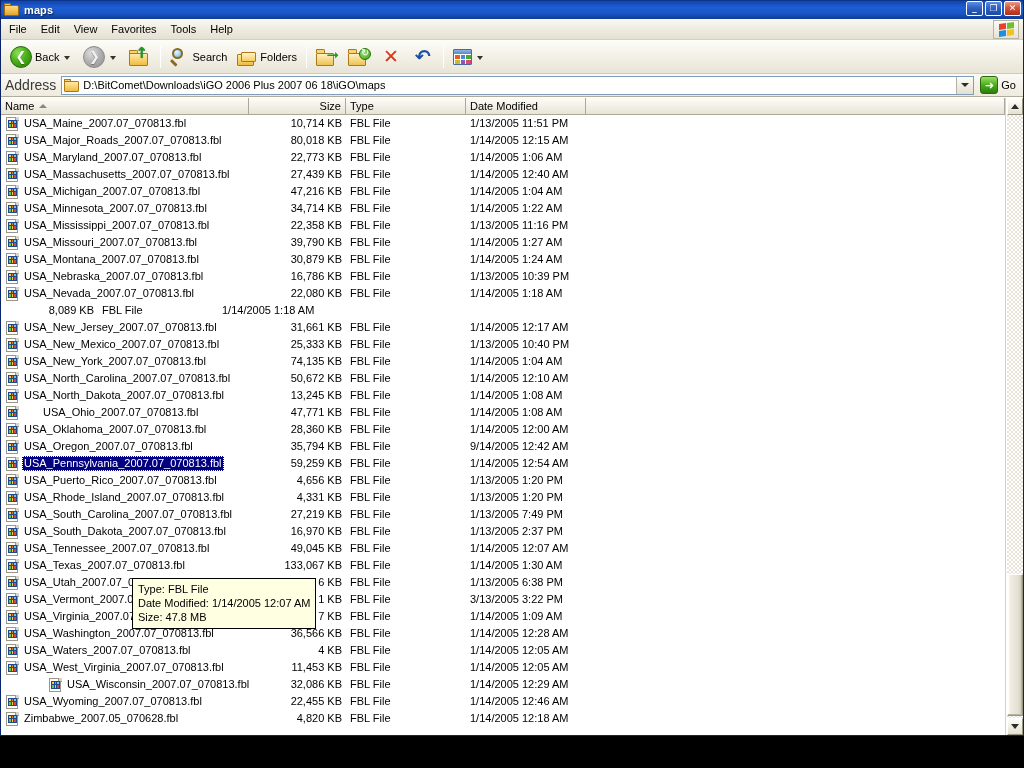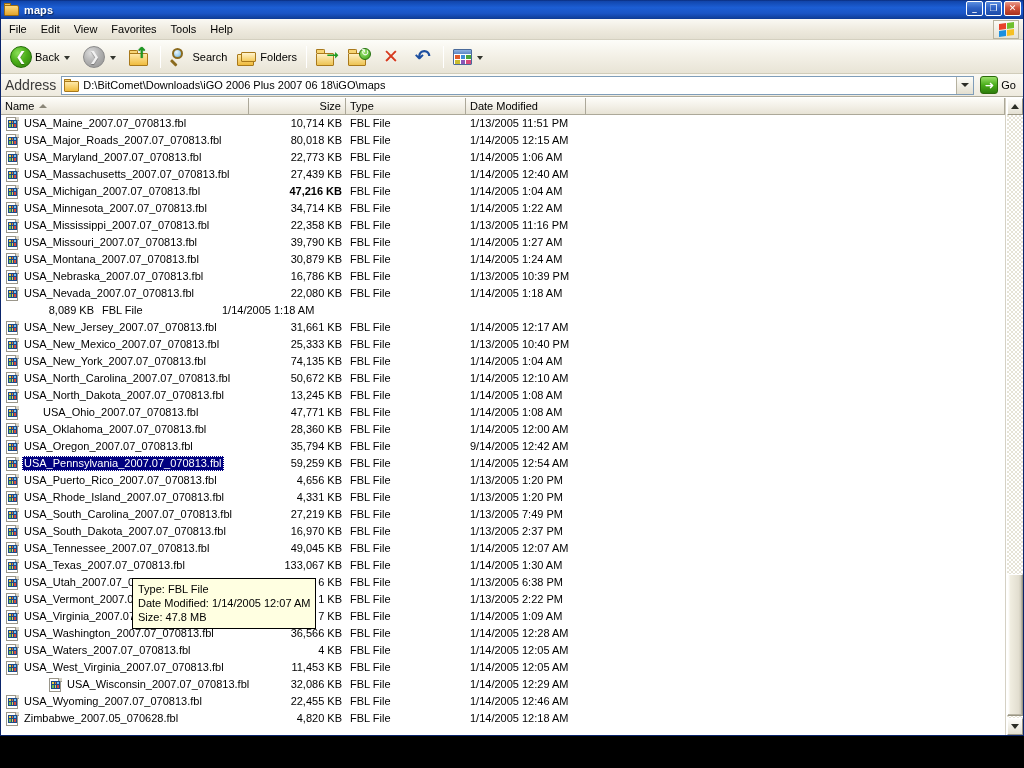--- a/index.html
+++ b/index.html
@@ -726,21 +726,21 @@
                   <i></i>
                   <i></i>
                   <i></i>
                   <i></i>
                   <i></i>
                   <i></i>
                 </div>
               </div>
               <span class="nametext">USA_Michigan_2007.07_070813.fbl</span>
             </div>
-            <div class="cell cell-size" style="width: 97px; text-align: right; font-weight: bold;">47,216 KB</div>
+            <div class="cell cell-size" style="width: 97px; text-align: right;">47,216 KB</div>
             <div class="cell cell-type" style="width: 120px;">FBL File</div>
             <div class="cell cell-date" style="width: 120px;">1/14/2005 1:04 AM</div>
           </div>
           <div class="row">
             <div class="cell cell-name" style="width: 248px;">
               <div class="file-icon">
                 <div class="sheet"></div>
                 <div class="corner"></div>
                 <div class="inner">
                   <i></i>
@@ -1193,21 +1193,21 @@
                   <i></i>
                   <i></i>
                   <i></i>
                   <i></i>
                 </div>
               </div>
               <span class="nametext">USA_Vermont_2007.07_070813.fbl</span>
             </div>
             <div class="cell cell-size" style="width: 97px; text-align: right;">1 KB</div>
             <div class="cell cell-type" style="width: 120px;">FBL File</div>
-            <div class="cell cell-date" style="width: 120px;">1/13/2005 2:22 PM</div>
+            <div class="cell cell-date" style="width: 120px;">3/13/2005 3:22 PM</div>
           </div>
           <div class="row">
             <div class="cell cell-name" style="width: 248px;">
               <div class="file-icon">
                 <div class="sheet"></div>
                 <div class="corner"></div>
                 <div class="inner">
                   <i></i>
                   <i></i>
                   <i></i>

